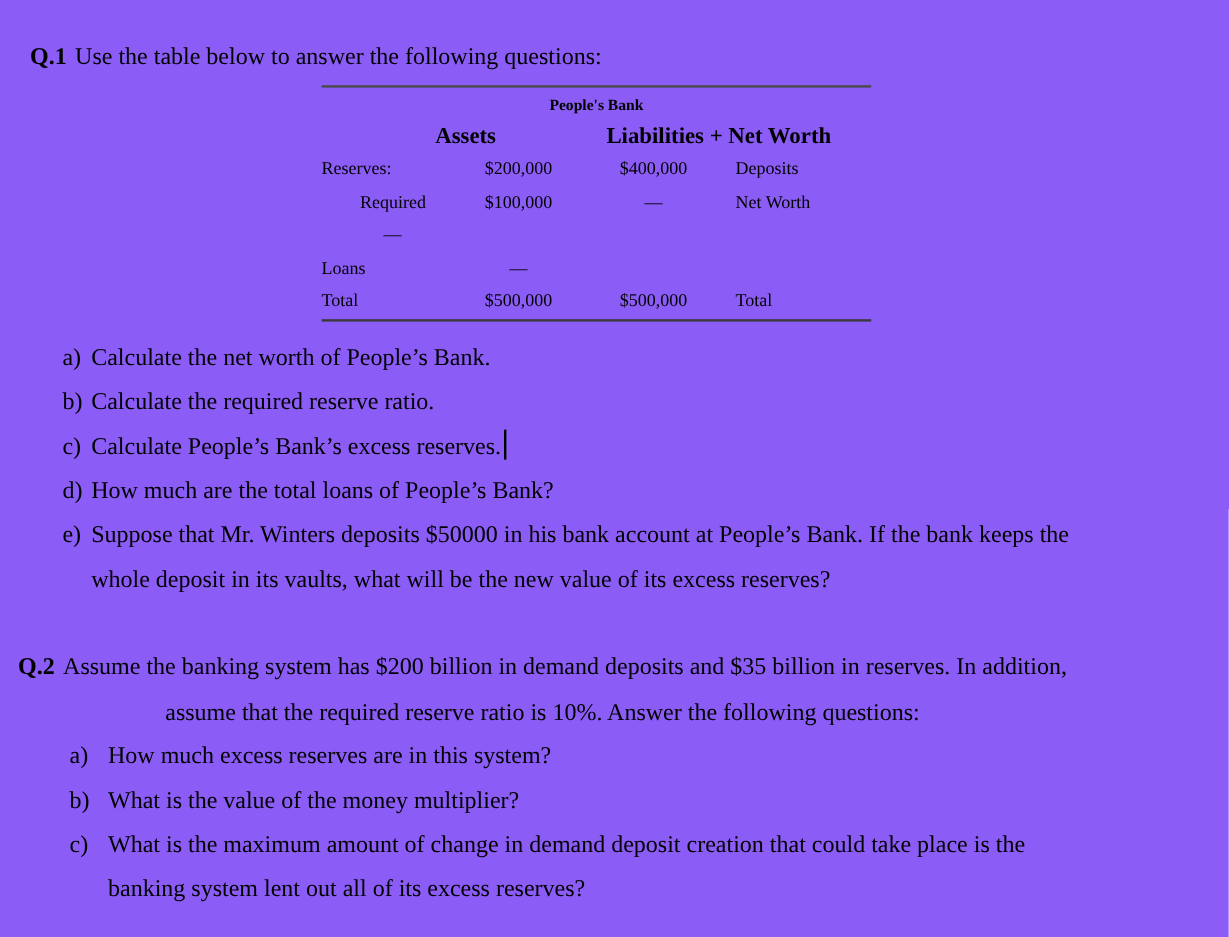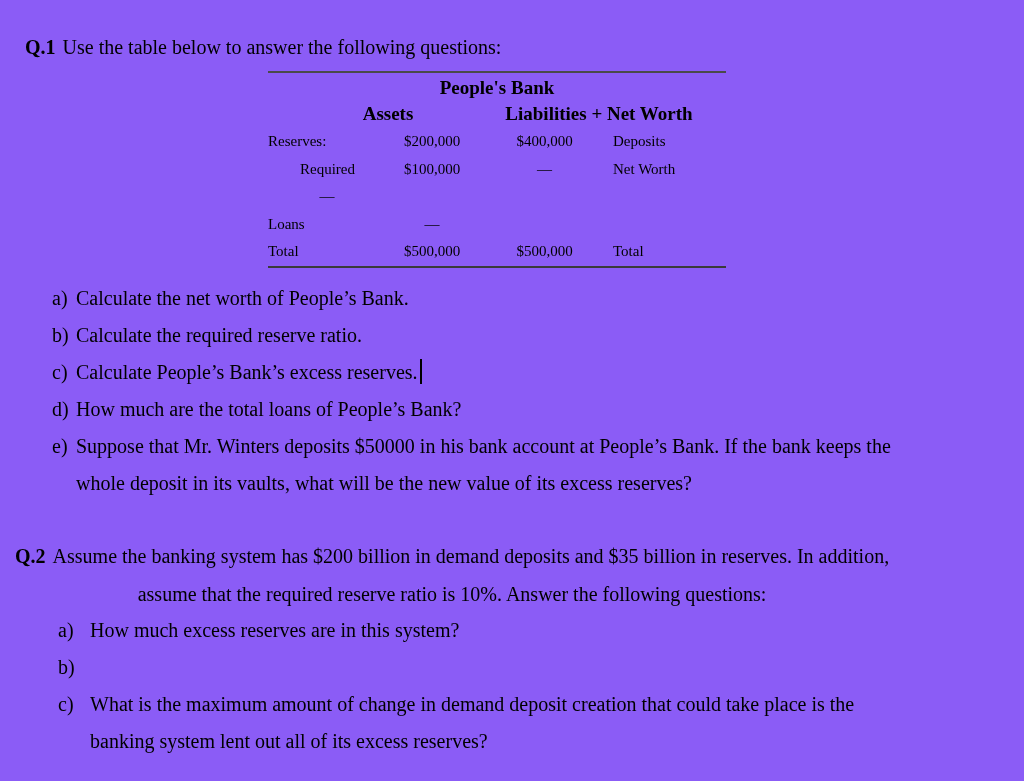--- a/index.html
+++ b/index.html
@@ -29,21 +29,21 @@
     left: 268px;
     top: 71px;
     width: 458px;
     border-top: 2px solid #4a4a4a;
   }
   .t-title {
     height: 28px;
     line-height: 30px;
     text-align: center;
     font-weight: bold;
-    font-size: 19px;
+    font-size: 13px;
   }
   .t-head {
     display: grid;
     grid-template-columns: 220px 238px;
     height: 25px;
     line-height: 25px;
     font-weight: bold;
     font-size: 19px;
     border-bottom: 2px solid #8b5cf6;
   }
@@ -163,20 +163,21 @@
       <div class="p-line">assume that the required reserve ratio is 10%. Answer the following questions:</div>
     </div>
 
   <div class="qlist q2-list" id="q2-list">
       <div class="q-line">
         <span class="q-marker">a)</span>
         <span class="q-text">How much excess reserves are in this system?</span>
       </div>
       <div class="q-line">
         <span class="q-marker">b)</span>
+        <span class="q-text">What is the value of the money multiplier?</span>
       </div>
       <div class="q-line">
         <span class="q-marker">c)</span>
         <span class="q-text">What is the maximum amount of change in demand deposit creation that could take place is the</span>
       </div>
       <div class="q-line q-cont">banking system lent out all of its excess reserves?</div>
     </div>
 
 </div>
 

